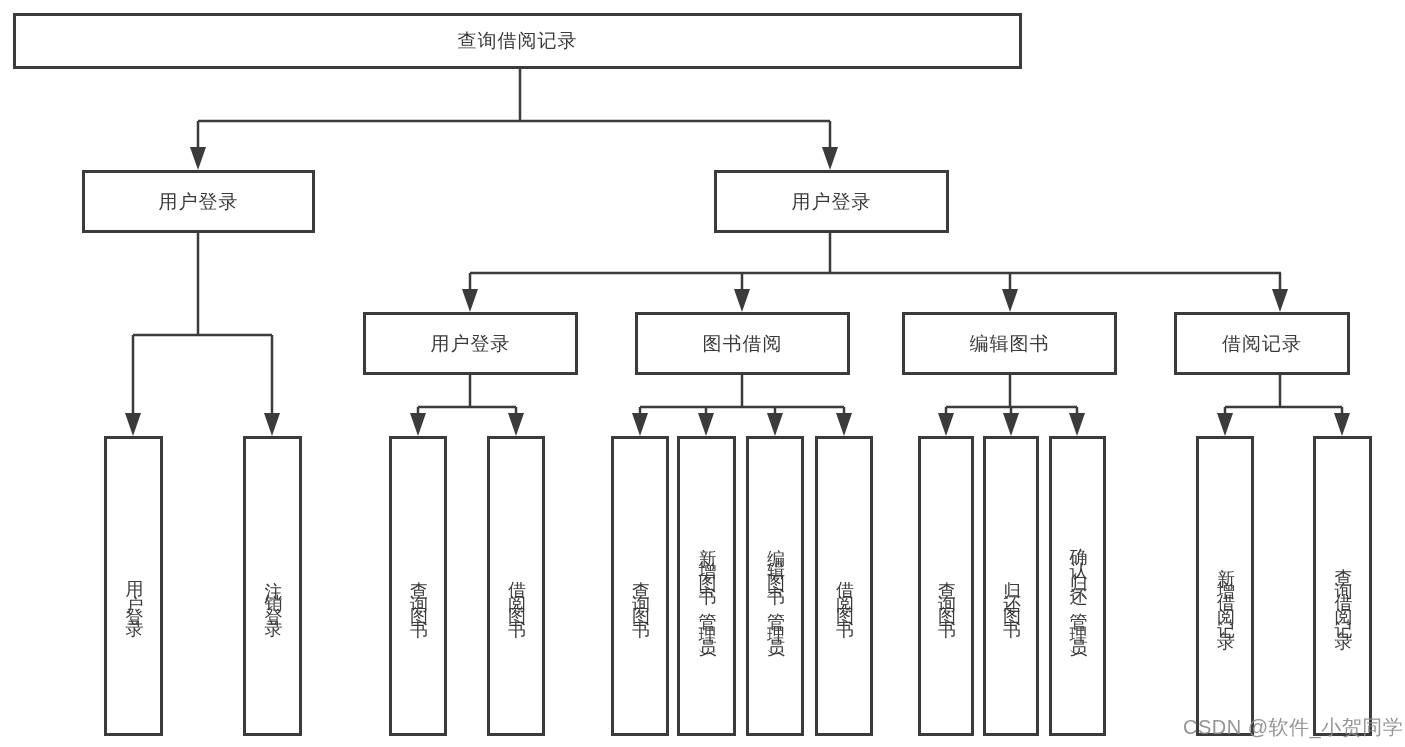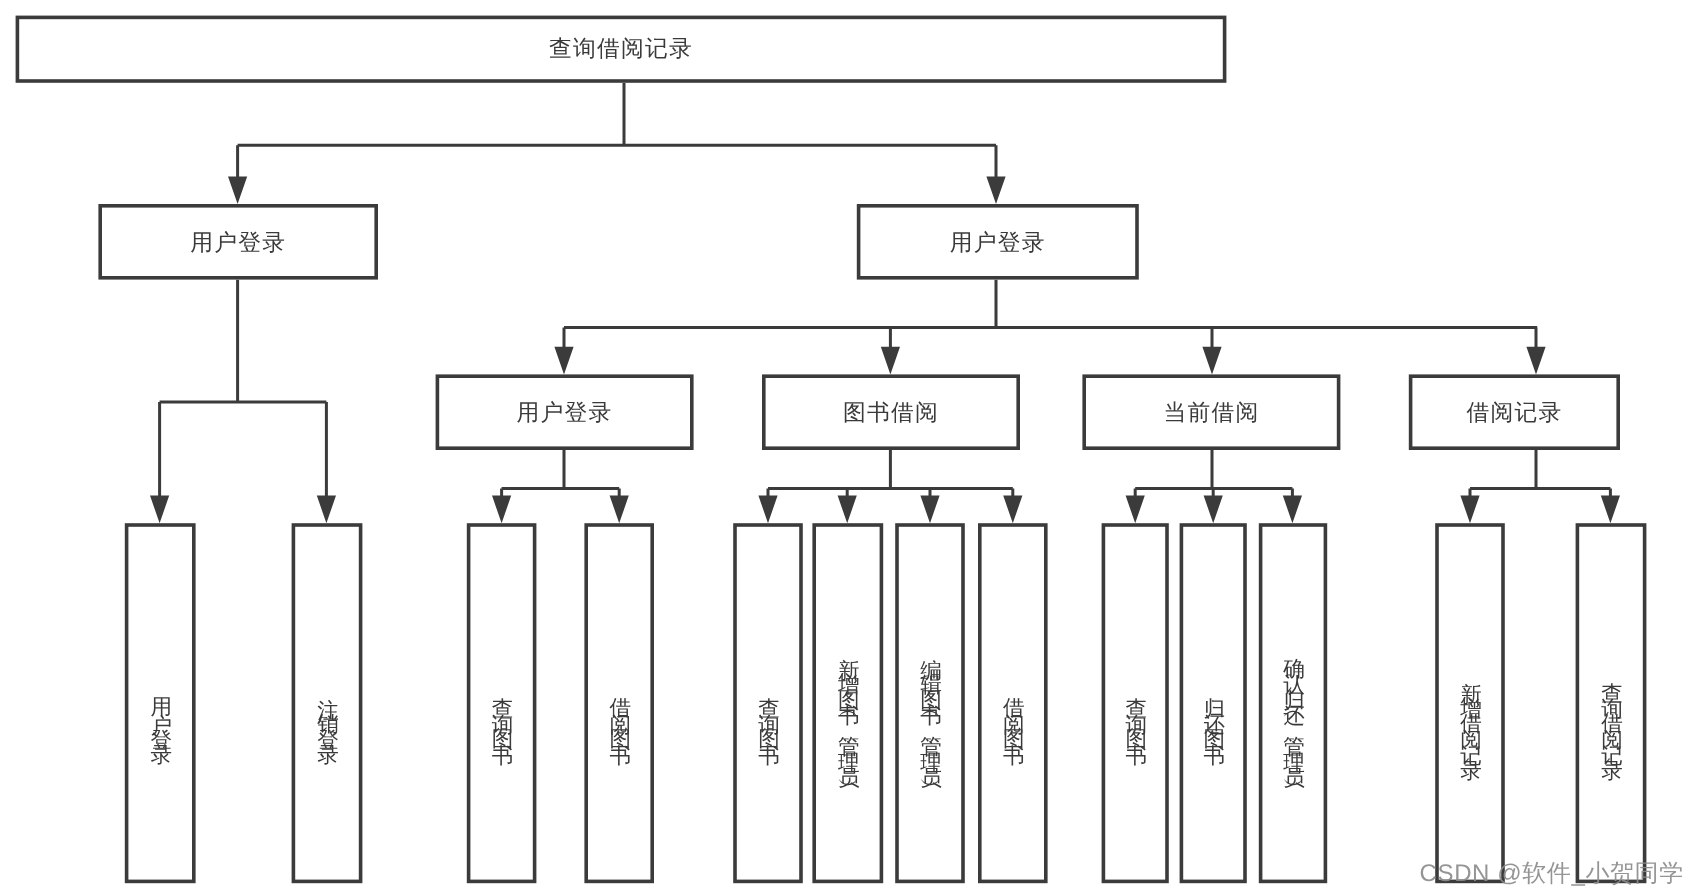--- a/index.html
+++ b/index.html
@@ -63,21 +63,21 @@
     <span>用户登录</span>
   </div>
 
   <div class="box hbox" style="left:363px;top:312px;width:215px;height:63px">
     <span>用户登录</span>
   </div>
   <div class="box hbox" style="left:635px;top:312px;width:215px;height:63px">
     <span>图书借阅</span>
   </div>
   <div class="box hbox" style="left:902px;top:312px;width:215px;height:63px">
-    <span>当前借阅</span>
+    <span>编辑图书</span>
   </div>
   <div class="box hbox" style="left:1174px;top:312px;width:176px;height:63px">
     <span>借阅记录</span>
   </div>
 
   <div class="box vbox" style="left:104px;top:436px;width:59px;height:300px">
     <span class="vtext">用户登录</span>
   </div>
   <div class="box vbox" style="left:243px;top:436px;width:59px;height:300px">
     <span class="vtext">注销登录</span>

